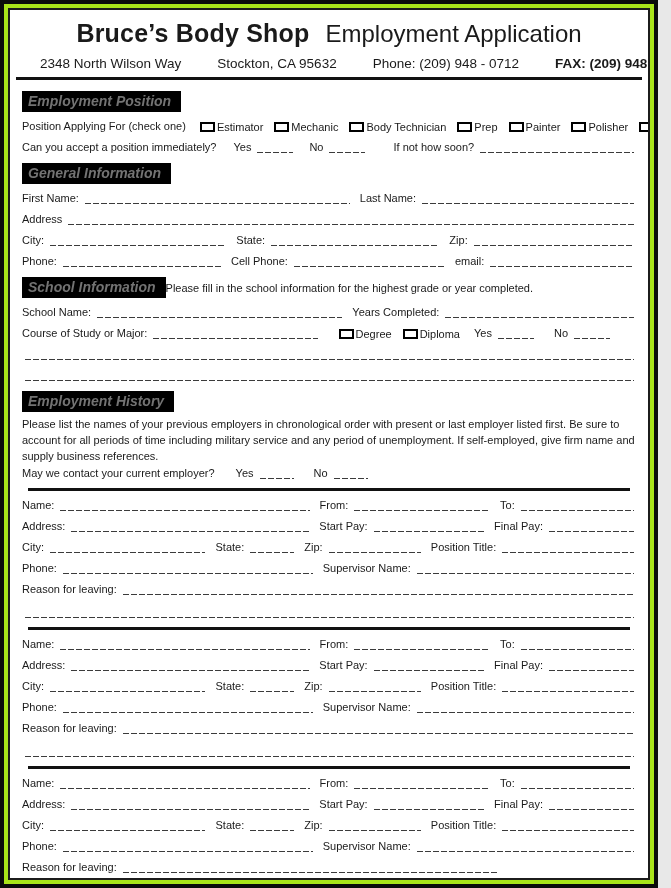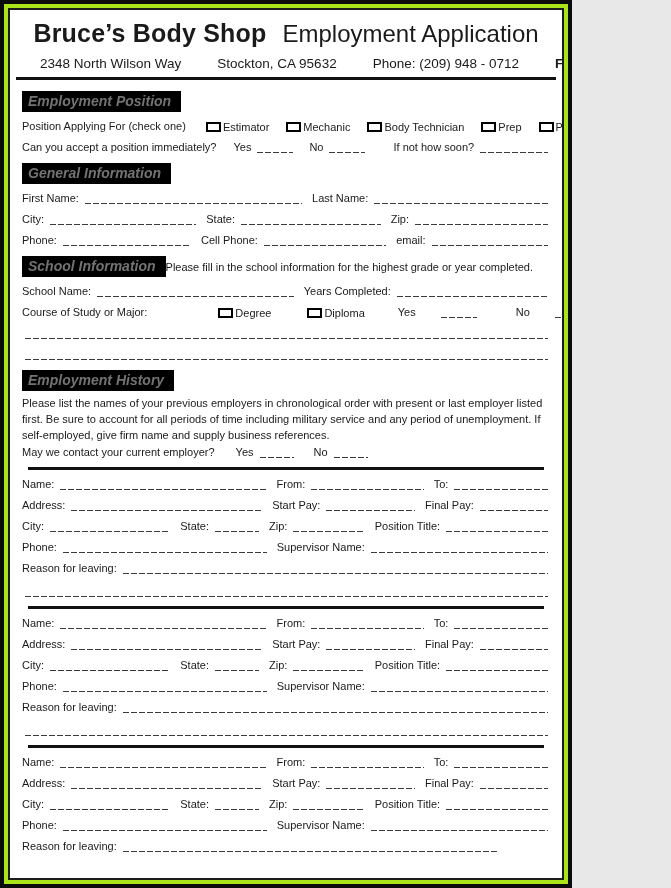--- a/index.html
+++ b/index.html
@@ -1,18 +1,18 @@
 <!DOCTYPE html>
 <html><head>
 <meta charset="utf-8">
 <style>
   * { box-sizing: border-box; }
   html,body { margin:0; padding:0; background:#e8e8e8; }
   .frame-black {
-    width:572px; height:888px; background:#0b0b0b; padding:4px;
+    width:658px; height:888px; background:#0b0b0b; padding:4px;
     font-family:"Liberation Sans", sans-serif;
   }
   .frame-green { width:100%; height:100%; background:#a9e41a; padding:4px; }
   .page {
     width:100%; height:100%; background:#ffffff; border:2px solid #1c1c1c;
     padding:4px 12px 8px 12px; color:#1a1a1a; font-size:11px;
     display:flex; flex-direction:column; overflow:hidden;
   }
   
   .title-row { text-align:center; margin-top:4px; line-height:30px; white-space:nowrap; }
@@ -35,28 +35,28 @@
   .lbl { padding-right:3px; line-height:13px; }
   .fill {
     flex:1 1 auto; height:12px; margin:0 10px 1px 3px;
     background:repeating-linear-gradient(to right,#3b3b3b 0 6px,transparent 6px 8px) left bottom / 100% 1px no-repeat;
   }
   .fill:last-child { margin-right:2px; }
   .cb {
     width:15px; height:10px; border:2px solid #000; display:inline-block;
     margin:0 2px 1px 0; flex:0 0 auto; background:#fff;
   }
-  .cb-item { display:flex; align-items:center; margin-left:17px; }
+  .cb-item { display:flex; align-items:center; margin-left:11px; }
   .ml6 { margin-left:6px; } .ml10 { margin-left:10px; } .ml14 { margin-left:14px; } .ml18 { margin-left:18px; }
   .f36 { flex:0 0 36px; } .f34 { flex:0 0 34px; } .f44 { flex:0 0 44px; }
   .fx28 { flex:2.8; } .fx22 { flex:2.2; } .fx13 { flex:1.3; } .fx12 { flex:1.2; }
   .fx118 { flex:1.18; } .fx115 { flex:1.15; } .fx125 { flex:1.25; } .fx11 { flex:1.1; } .fx105 { flex:1.05; }
   .fx10 { flex:1; } .fx07 { flex:0.7; }
   .reason-short { flex:0 0 375px; }
-  .pr24 { padding-right:24px;gap:19px; }
+  .pr24 { padding-right:24px; }
   
   .sig-row { display:flex; align-items:center; margin-top:auto; padding-top:8px; }
   .para { margin-top:4px; line-height:16px; white-space:normal; font-size:11px; }
 </style>
 </head>
 <body>
 
 <div class="frame-black">
 <div class="frame-green">
 <div class="page">
@@ -114,20 +114,24 @@
   </div>
 
   <div class="sec-head">
     <span class="badge">General Information</span>
   </div>
   <div class="row">
     <span class="lbl">First Name:</span>
           <span class="fill fx125"></span>
     <span class="lbl">Last Name:</span>
           <span class="fill fx10"></span>
+  </div>
+  <div class="row">
+    <span class="lbl">Address</span>
+          <span class="fill"></span>
   </div>
   <div class="row">
     <span class="lbl">City:</span>
           <span class="fill fx11"></span>
     <span class="lbl">State:</span>
           <span class="fill fx105"></span>
     <span class="lbl">Zip:</span>
           <span class="fill fx10"></span>
   </div>
   <div class="row">

